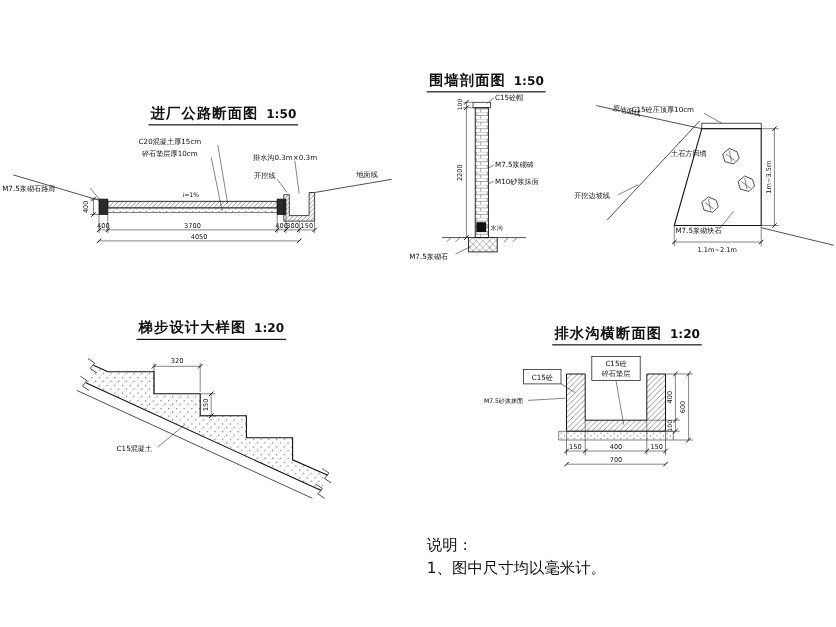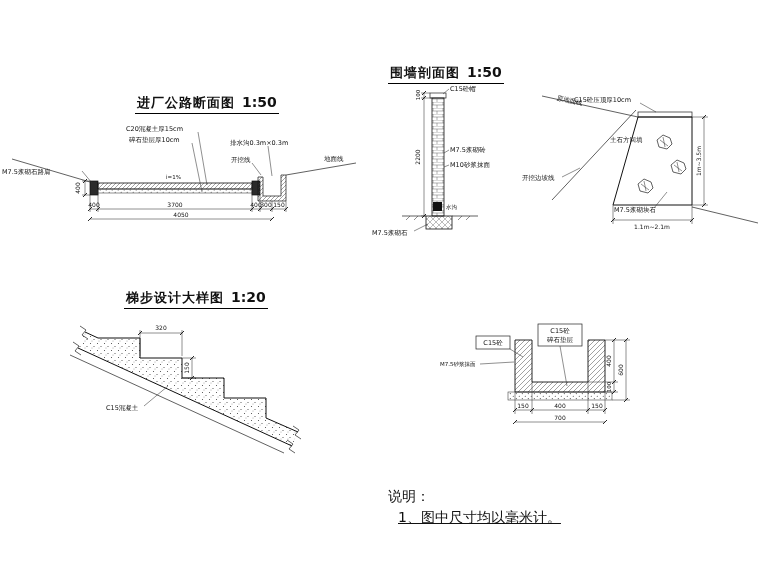--- a/index.html
+++ b/index.html
@@ -1,22 +1,22 @@
 <!DOCTYPE html>
 <html><head>
 <meta charset="utf-8">
 <style>
   html,body{margin:0;padding:0;background:#fff;}
   #sheet{position:relative;width:760px;height:570px;background:#ffffff;overflow:hidden;
          font-family:"DejaVu Sans",sans-serif;color:#111;}
   .title{position:absolute;border-bottom:1.6px solid #000;padding:0 2px 1px 2px;white-space:nowrap;}
   .t-main{font-size:13px;font-weight:bold;letter-spacing:1px;}
-  .t-scale{font-size:14px;font-weight:bold;margin-left:7px;}
+  .t-scale{font-size:11px;font-weight:bold;margin-left:7px;}
   .notes{position:absolute;font-size:14px;line-height:1.5;color:#111;}
-  .notes-item{margin-left:10px;text-decoration:underline;}
+  .notes-item{}
   svg{position:absolute;overflow:visible;}
   svg text{font-family:"DejaVu Sans",sans-serif;fill:#111;}
   .lbl{font-size:6.5px;}
   .dim{font-size:6px;text-anchor:middle;}
   .sm{font-size:5.5px;}
   .s1{stroke:#111;stroke-width:1;fill:none;}
   .s07{stroke:#1d1d1d;stroke-width:0.7;fill:none;}
   .s05{stroke:#333;stroke-width:0.55;fill:none;}
   .tick{stroke:#111;stroke-width:0.9;}
   .boxw{fill:#fff;stroke:#222;stroke-width:0.7;}
@@ -28,20 +28,23 @@
 <div id="sheet">
 
   <div class="title" style="left:135px;top:92px">
     <span class="t-main">进厂公路断面图</span><span class="t-scale">1:50</span>
   </div>
   <div class="title" style="left:388px;top:62px">
     <span class="t-main">围墙剖面图</span><span class="t-scale">1:50</span>
   </div>
   <div class="title" style="left:124px;top:287px">
     <span class="t-main">梯步设计大样图</span><span class="t-scale">1:20</span>
+  </div>
+  <div class="title" style="left:502px;top:292px">
+    <span class="t-main">排水沟横断面图</span><span class="t-scale">1:20</span>
   </div>
 
   <svg style="left:0;top:115px" width="370" height="130" viewBox="0 0 370 130">
     <defs>
       <pattern id="aHatch" width="4" height="4" patternUnits="userSpaceOnUse">
         <path d="M0,4 L4,0" stroke="#444" stroke-width="0.5"></path>
       </pattern>
       <pattern id="aDots" width="6" height="4" patternUnits="userSpaceOnUse">
         <circle cx="1.2" cy="1.2" r="0.5" fill="#444"></circle>
           <circle cx="4.2" cy="3" r="0.5" fill="#444"></circle>

